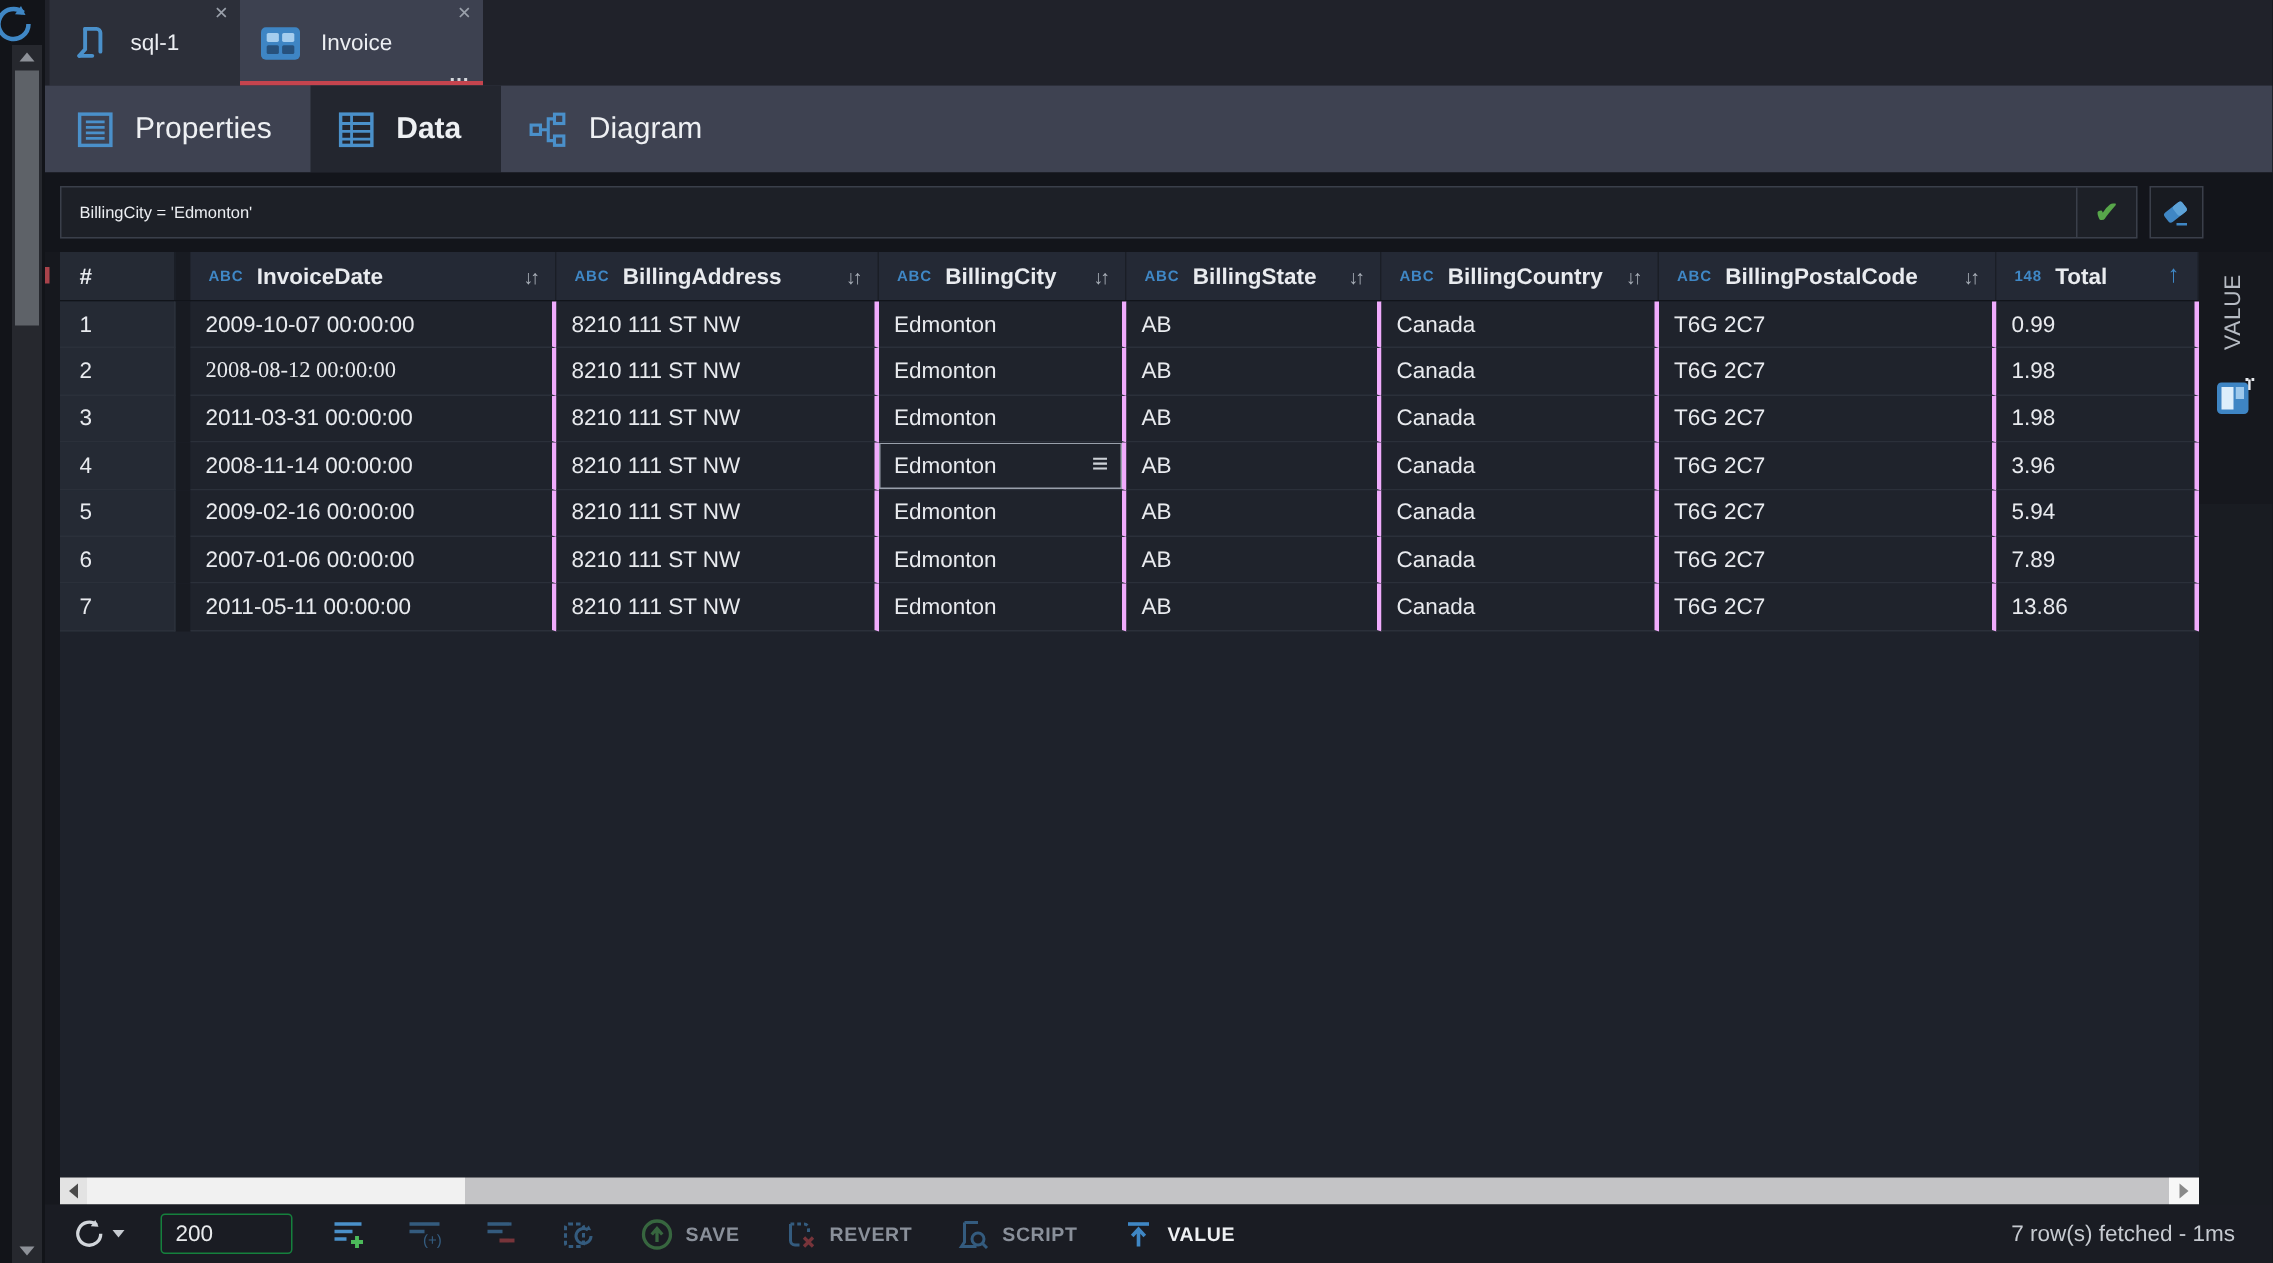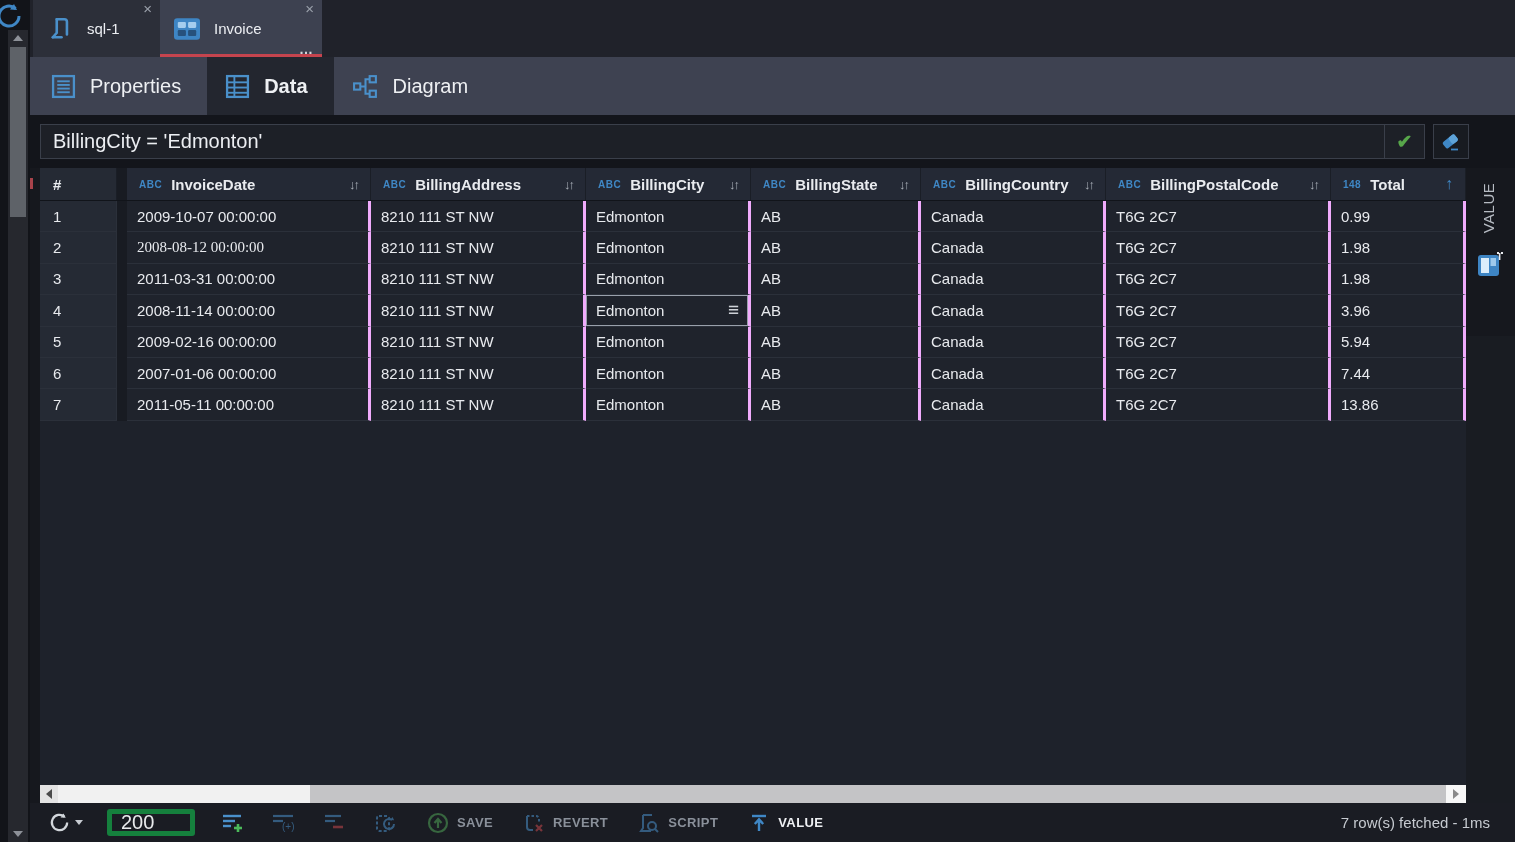--- a/index.html
+++ b/index.html
@@ -23,21 +23,21 @@
                display:flex; padding-left:33px; }
   .vtab { height:58px; display:flex; align-items:center; gap:14px; padding:0 26px 0 18px;
           color:#eef0f3; font-size:20px; }
   .vtab.active { background:#23262f; font-weight:bold; }
 
   
   .filterband { position:absolute; left:0; top:115px; width:1515px; height:53px; background:#13151b; }
   .filterwrap { position:absolute; left:40px; top:9px; width:1385px; height:35px;
                 border:1px solid #3a3f4a; background:#1d2027; display:flex; align-items:stretch; }
   .filterwrap input { flex:1; background:transparent; border:none; outline:none; color:#eceef2;
-                      font-size:20px; padding-left:12px; font-family:"Liberation Sans",sans-serif; }
+                      font-size:11px; padding-left:12px; font-family:"Liberation Sans",sans-serif; }
   .apply { width:40px; border-left:1px solid #3a3f4a; display:flex; align-items:center; justify-content:center;
            color:#57a64a; font-size:19px; font-weight:bold; }
   .eraser { position:absolute; left:1433px; top:9px; width:36px; height:35px; border:1px solid #3a3f4a;
             display:flex; align-items:center; justify-content:center; background:#181b21; }
 
   
   .gridband { position:absolute; left:0; top:168px; width:1515px; height:617px; background:#16181e; }
   .grid { position:absolute; left:40px; top:0; width:1426px; height:617px; background:#1e222b; }
   .hrow { display:flex; height:33px; border-bottom:1px solid #11141a; }
   .hcell { background:#242935; display:flex; align-items:center; padding:0 10px 0 12px;
@@ -80,22 +80,22 @@
   .tri-up { width:0; height:0; border-left:5px solid transparent; border-right:5px solid transparent; border-bottom:6px solid #8d9198; }
   .tri-down { width:0; height:0; border-left:5px solid transparent; border-right:5px solid transparent; border-top:6px solid #8d9198; }
   .vs-thumb { position:absolute; left:2px; top:17px; width:16px; height:170px; background:#5e6268; }
   .corner-icon { position:absolute; left:-6px; top:1px; z-index:7; }
 
   
   .bottombar { position:absolute; left:0; top:803px; width:1515px; height:39px; background:#1a1c23;
                display:flex; align-items:center; }
   .bb-refresh { margin-left:48px; display:flex; align-items:center; gap:4px; }
   .bb-chevron { width:0; height:0; border-left:4px solid transparent; border-right:4px solid transparent; border-top:5px solid #c7cbd1; }
-  .bb-input { margin-left:24px; width:88px; height:27px; background:transparent; border:5px solid #15803d;
-              border-radius:3px; color:#e8eaec; font-size:20px; padding-left:9px; outline:none;
+  .bb-input { margin-left:24px; width:88px; height:27px; background:transparent; border:1px solid #15803d;
+              border-radius:3px; color:#e8eaec; font-size:15px; padding-left:9px; outline:none;
               font-family:"Liberation Sans",sans-serif; }
   .bb-icon { margin-left:26px; display:flex; align-items:center; }
   .bb-group { display:flex; align-items:center; gap:8px; margin-left:30px; }
   .bb-label { font-size:13px; font-weight:bold; letter-spacing:.4px; color:#8a909a; }
   .bb-label.on { color:#eef0f3; }
   .dim { opacity:.55; }
   .status { margin-left:auto; margin-right:25px; color:#c6cad0; font-size:15px; }
 </style>
 </head>
 <body>
@@ -374,21 +374,21 @@
             <div class="cell" style="width: 170px;">
               <span>AB</span>
             </div>
             <div class="cell" style="width: 185px;">
               <span>Canada</span>
             </div>
             <div class="cell" style="width: 225px;">
               <span>T6G 2C7</span>
             </div>
             <div class="cell" style="width: 135px;">
-              <span>7.44</span>
+              <span>7.89</span>
             </div>
           </div>
           <div class="grow">
             <div class="cell numcol" style="width: 77px;">
               <span>7</span>
             </div>
             <div class="gutter"></div>
             <div class="cell" style="width: 244px;">
               <span>2011-05-11 00:00:00</span>
             </div>

